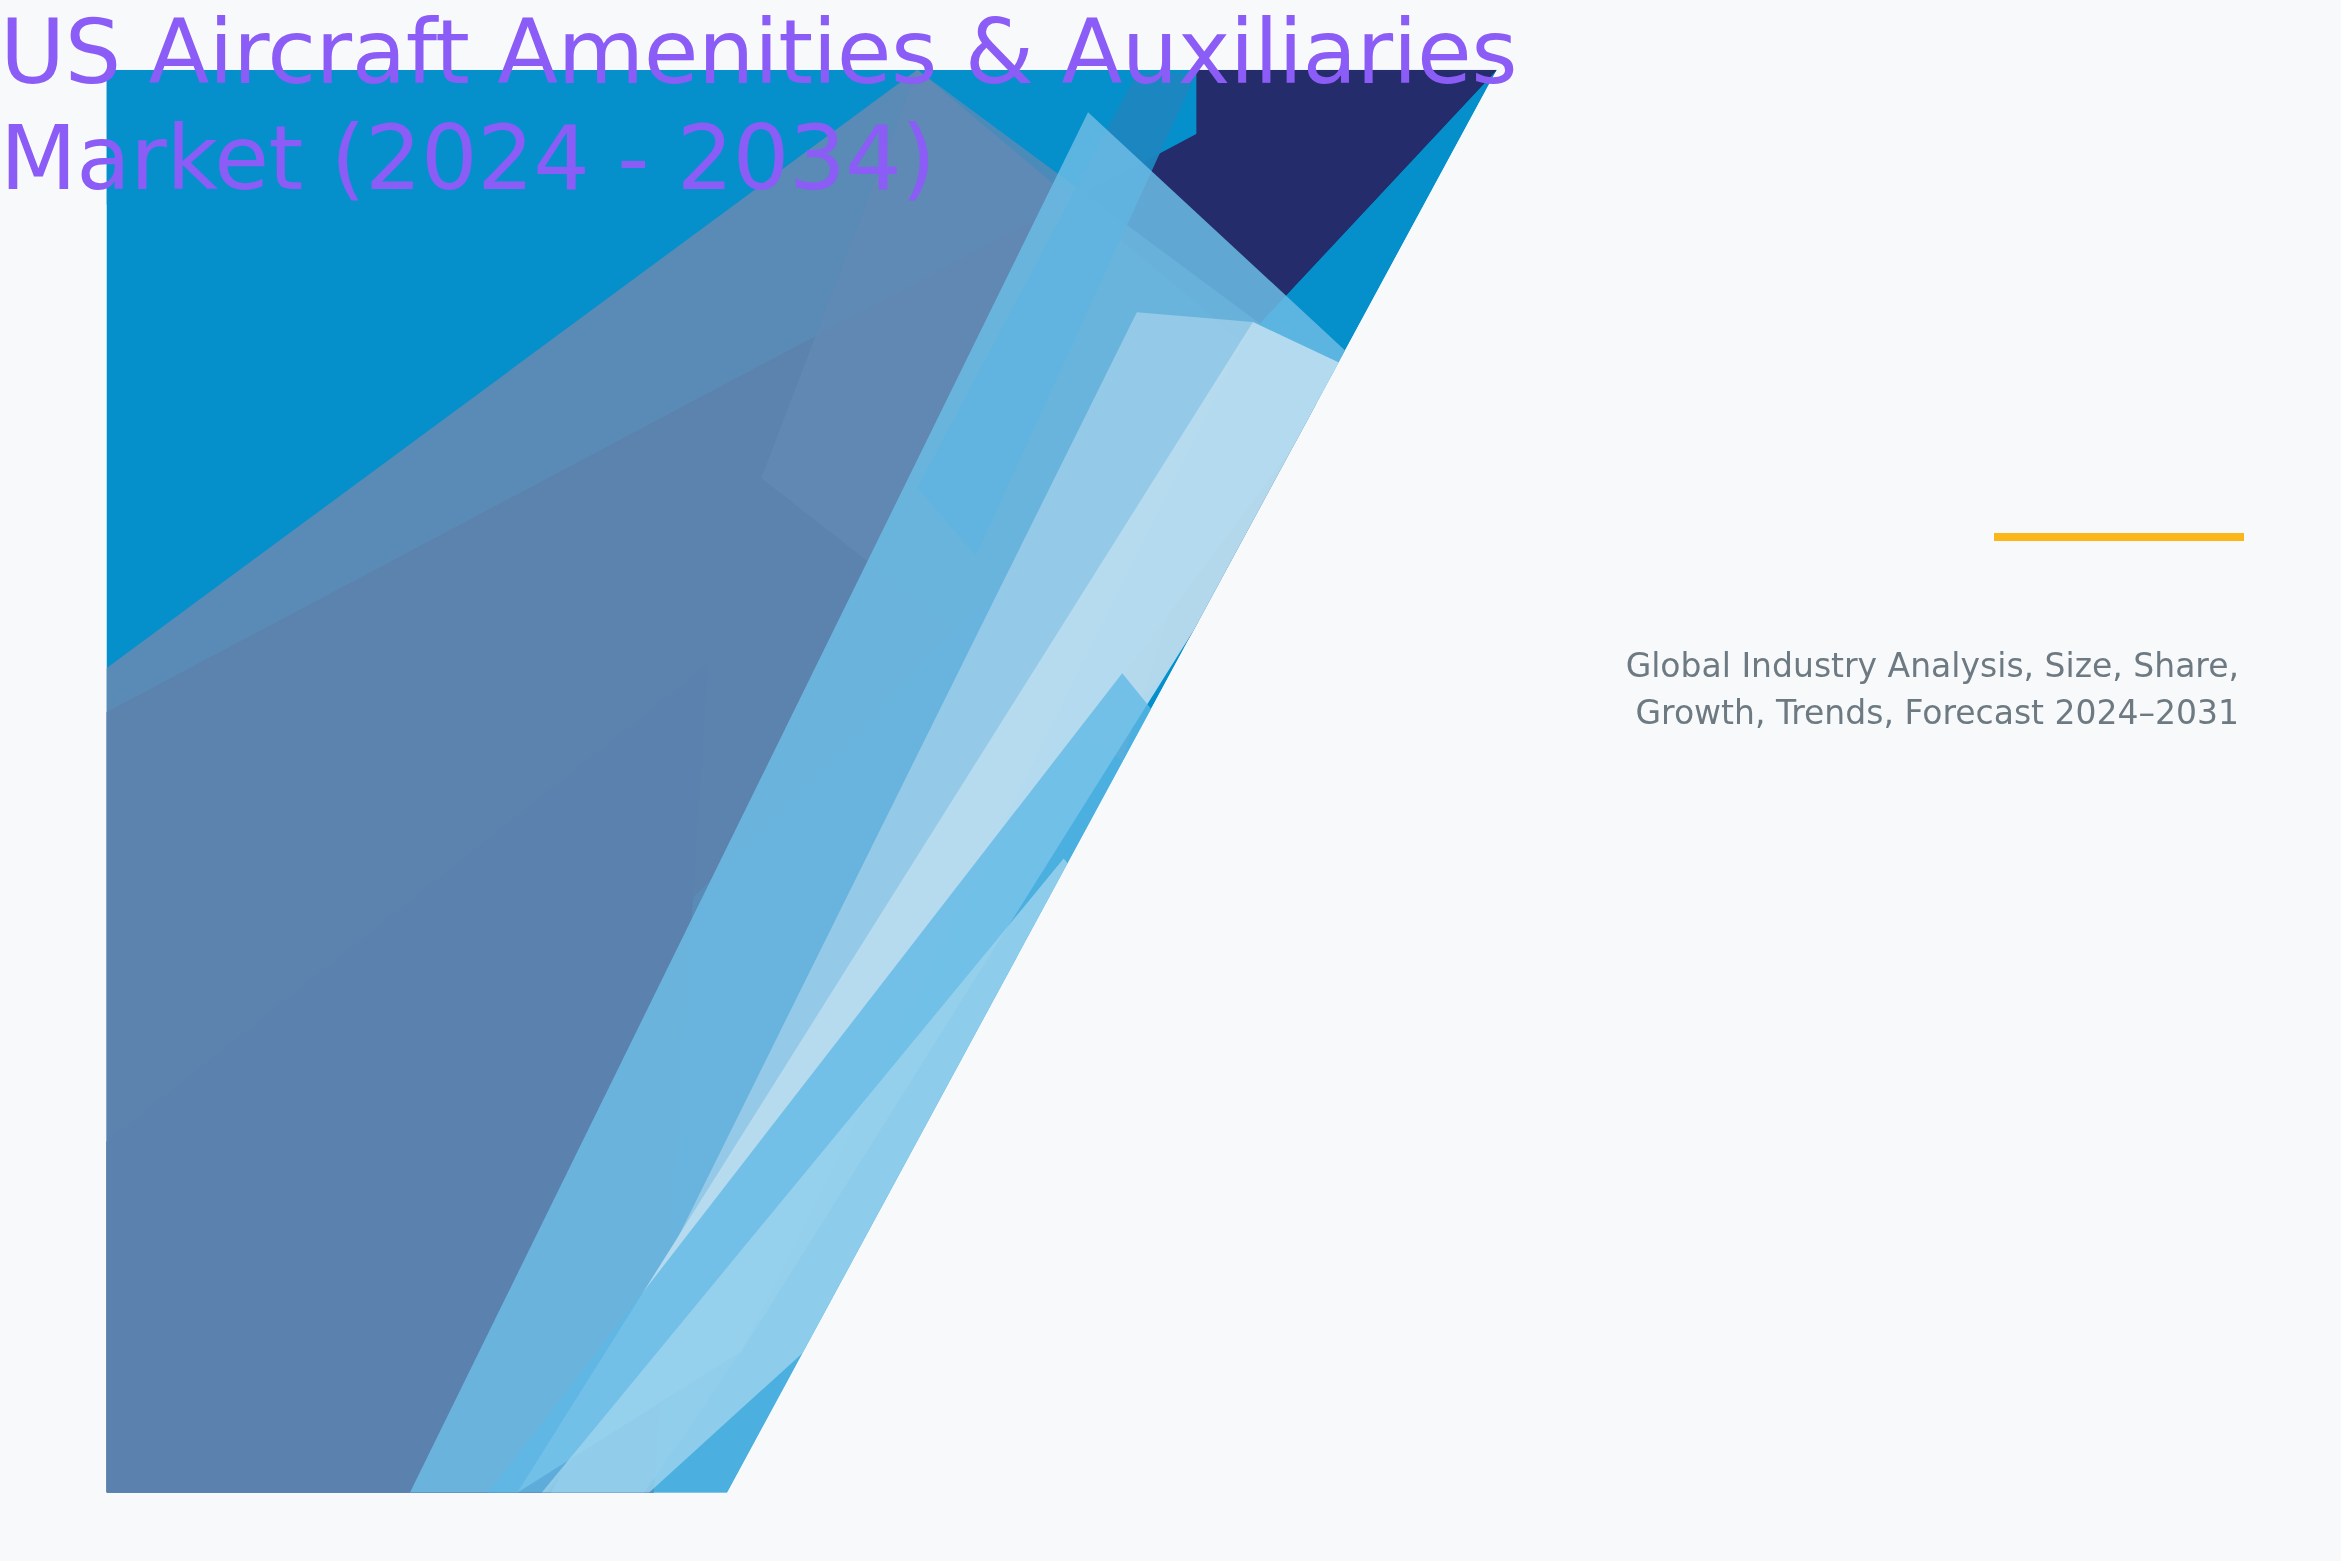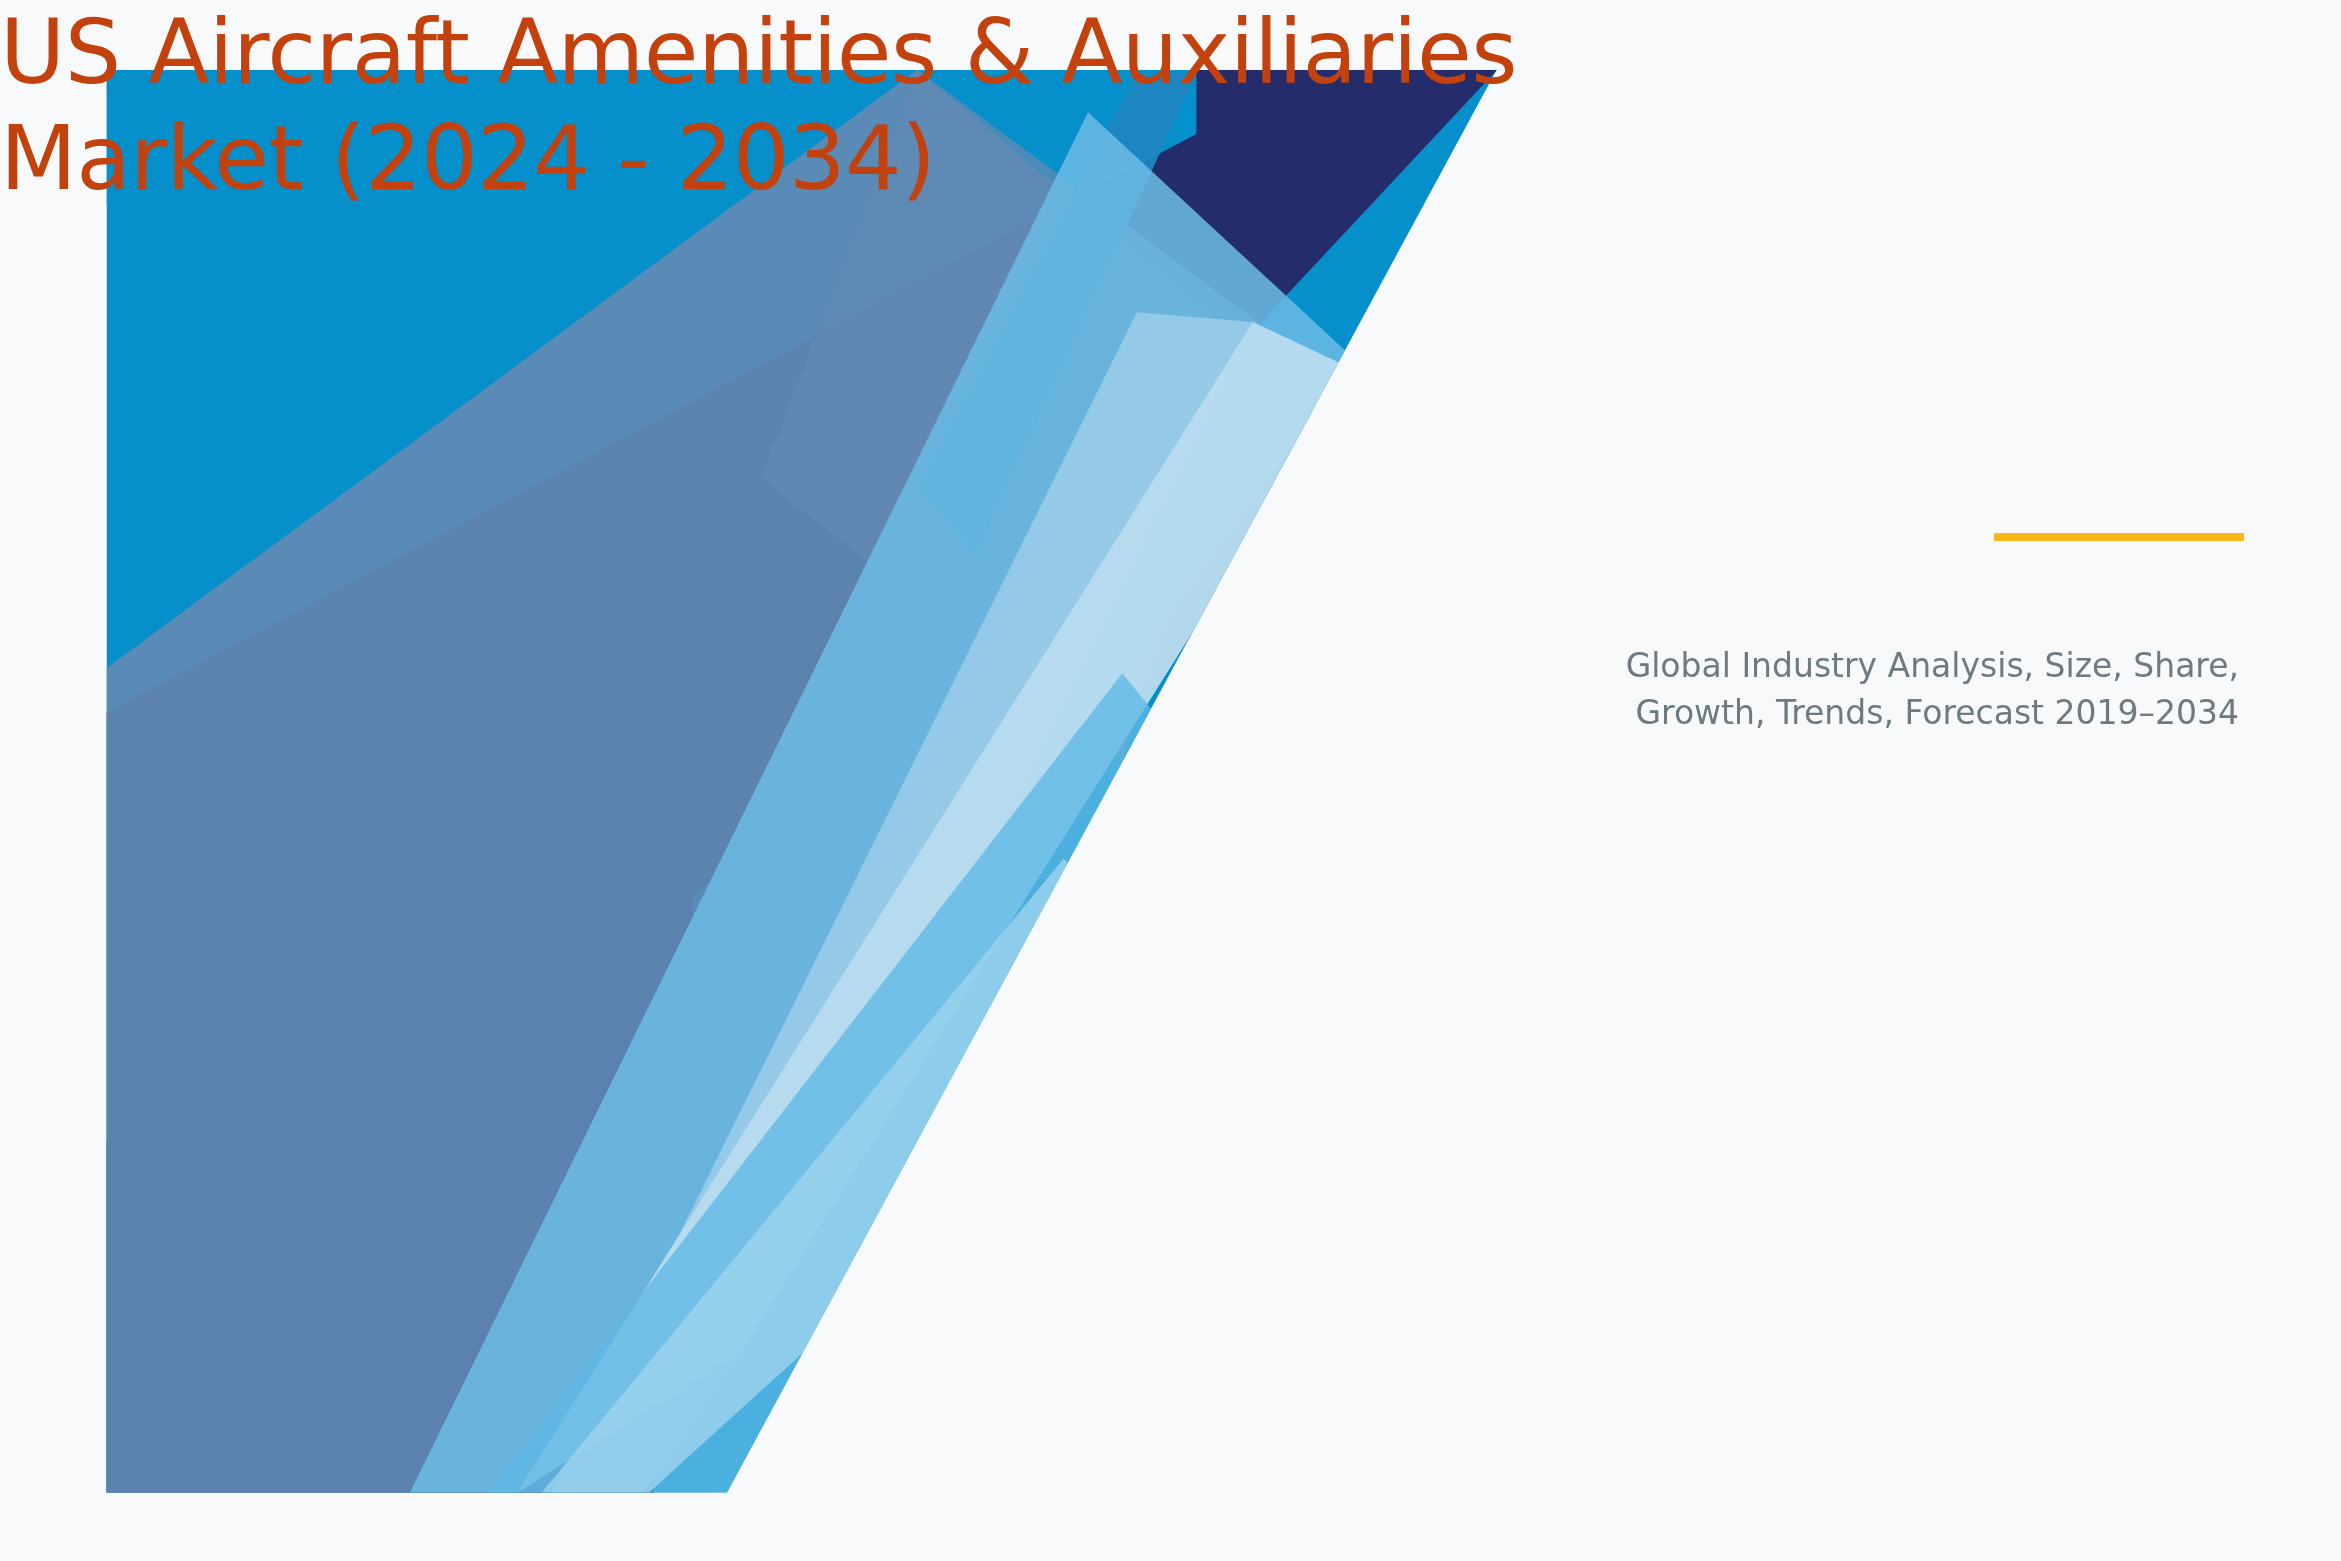--- a/index.html
+++ b/index.html
@@ -9,21 +9,21 @@
     font-family:"DejaVu Sans", sans-serif;
     overflow:hidden;
   }
   #page{position:relative;width:2342px;height:1561px;overflow:hidden;background:#f7f9fb;}
   #artwork{position:absolute;left:0;top:0;width:2342px;height:1561px;}
   #title{
     margin:0;
     font-size:89px;
     line-height:1.19;
     font-weight:400;
-    color:#c2410c;
+    color:#8b5cf6;
     letter-spacing:-0.5px;
     white-space:pre-line;
     position:relative;
     z-index:3;
   }
   #underline{
     position:absolute;
     left:1994px;top:533px;
     width:250px;height:8.3px;
     background:#fbb61a;
@@ -85,16 +85,16 @@
 
     </g>
   </svg>
 
   <h1 id="title">US Aircraft Amenities &amp; Auxiliaries
 Market (2024 - 2034)</h1>
 
   <div id="underline"></div>
 
   <p id="subtitle">Global Industry Analysis, Size, Share,
-Growth, Trends, Forecast 2019–2034</p>
+Growth, Trends, Forecast 2024–2031</p>
 
 </div>
 
 
 </body></html>

